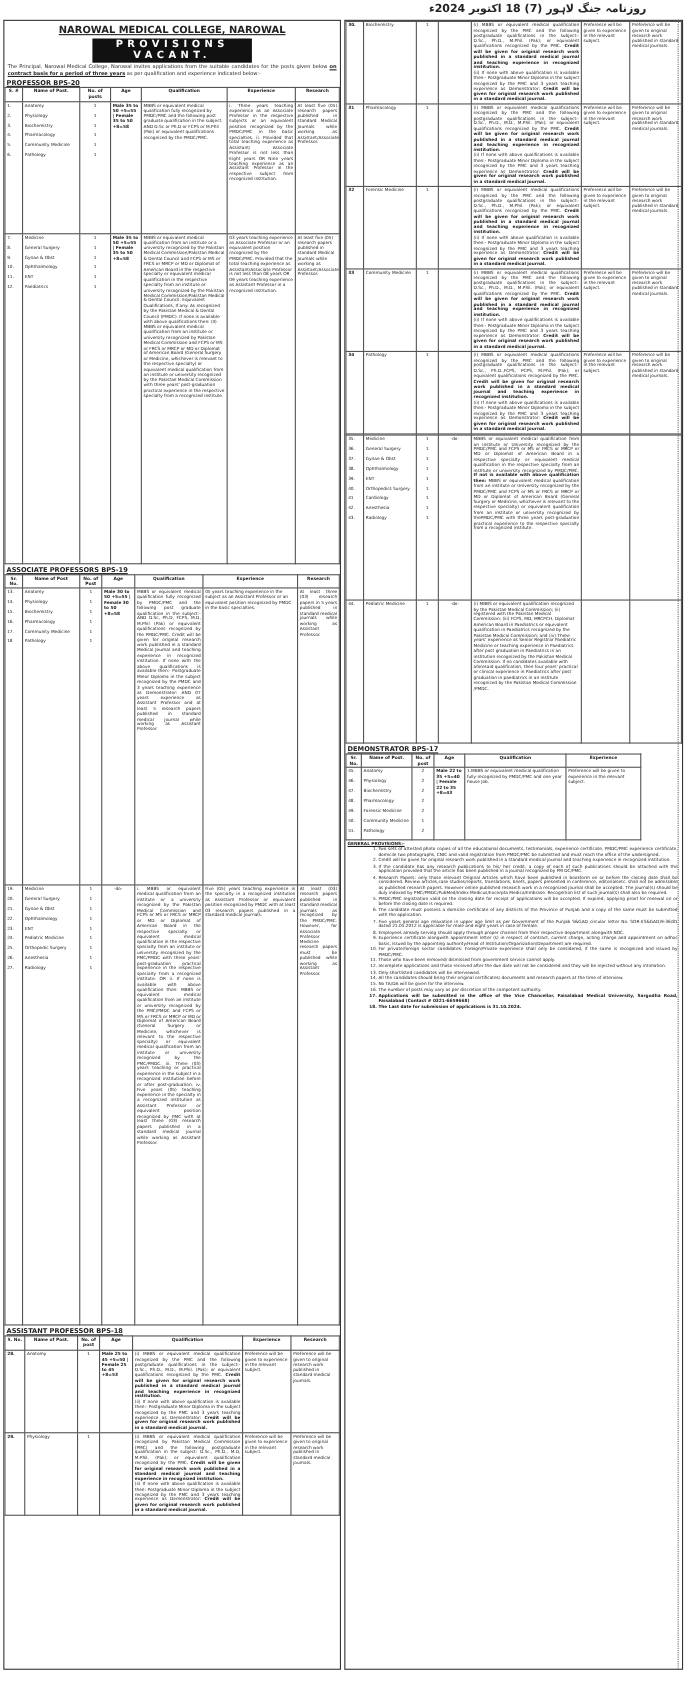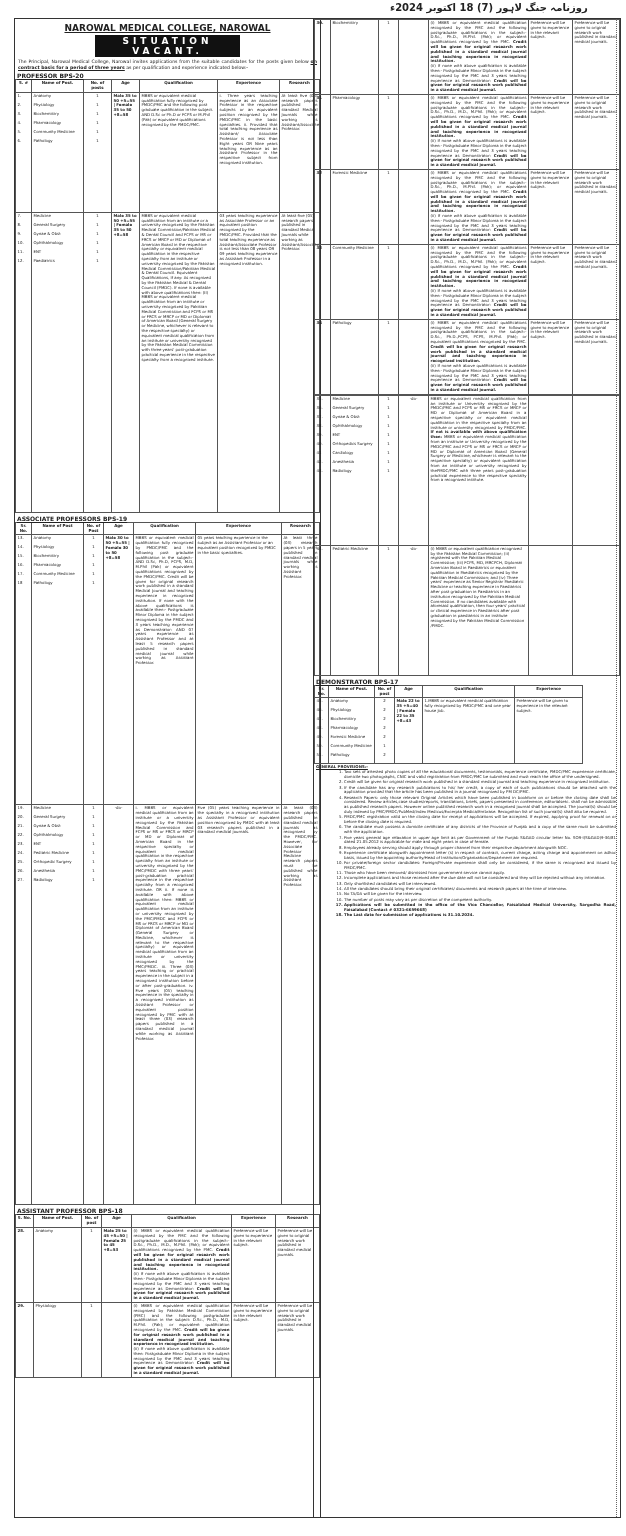--- a/index.html
+++ b/index.html
@@ -1,18 +1,18 @@
 <!DOCTYPE html>
 <html><head>
 <meta charset="utf-8">
 <style>
 *{box-sizing:border-box;margin:0;padding:0}
 body{width:626px;height:1536px;background:#fff;font-family:"DejaVu Sans",sans-serif;color:#222;overflow:hidden;position:relative}
 .page{position:absolute;left:0;top:0;width:626px;height:1300px}
-.col-left{position:absolute;left:14px;top:18px;width:307px;height:1500px;border:1.5px solid #333;overflow:hidden}
+.col-left{position:absolute;left:3px;top:18px;width:307px;height:1500px;border:1.5px solid #333;overflow:hidden}
 .col-right{position:absolute;left:313px;top:18px;width:308px;height:1500px;border:1.5px solid #333;overflow:hidden}
 .masthead{position:absolute;left:390px;top:2px;font-size:10px;font-weight:bold;direction:rtl}
 .title{text-align:center;font-size:9px;font-weight:bold;text-decoration:underline;margin-top:4px}
 .banner{display:block;width:145px;margin:2px auto;background:#111;color:#fff;text-align:center;font-weight:bold;font-size:9px;letter-spacing:4px;padding:1px}
 .intro{font-size:4.6px;line-height:5.6px;padding:0 3px;text-align:justify}
 .intro b{text-decoration:underline}
 .sec{font-size:6px;font-weight:bold;text-decoration:underline;padding-left:2px;margin-top:2px}
 table{border-collapse:collapse;width:100%;table-layout:fixed}
 td,th{border:0.6px solid #555;font-size:3.9px;line-height:4.8px;vertical-align:top;padding:1px 1.5px;text-align:left}
 th{font-weight:bold;text-align:center;font-size:4px}
@@ -30,21 +30,21 @@
 .dotline{position:absolute;right:0;top:0;width:4px;height:100%;border-left:1px dotted #666}
 </style>
 </head>
 <body>
 
 <div class="page">
   <div class="masthead">روزنامہ جنگ لاہور (7) 18 اکتوبر 2024ء</div>
 
   <div class="col-left">
     <div class="title">NAROWAL MEDICAL COLLEGE, NAROWAL</div>
-    <span class="banner">SITUATION VACANT.</span>
+    <span class="banner">PROVISIONS VACANT.</span>
     <p class="intro"><span>The Principal, Narowal Medical College, Narowal invites applications from the suitable candidates for the posts given below</span> <b>on contract basis for a period of three years</b> <span>as per qualification and experience indicated below:-</span></p>
 
     <div class="sec">PROFESSOR BPS-20</div>
     <table>
       <colgroup>
           <col style="width:16px">
           <col style="width:52px">
           <col style="width:28px">
           <col style="width:28px">
           <col style="width:78px">

